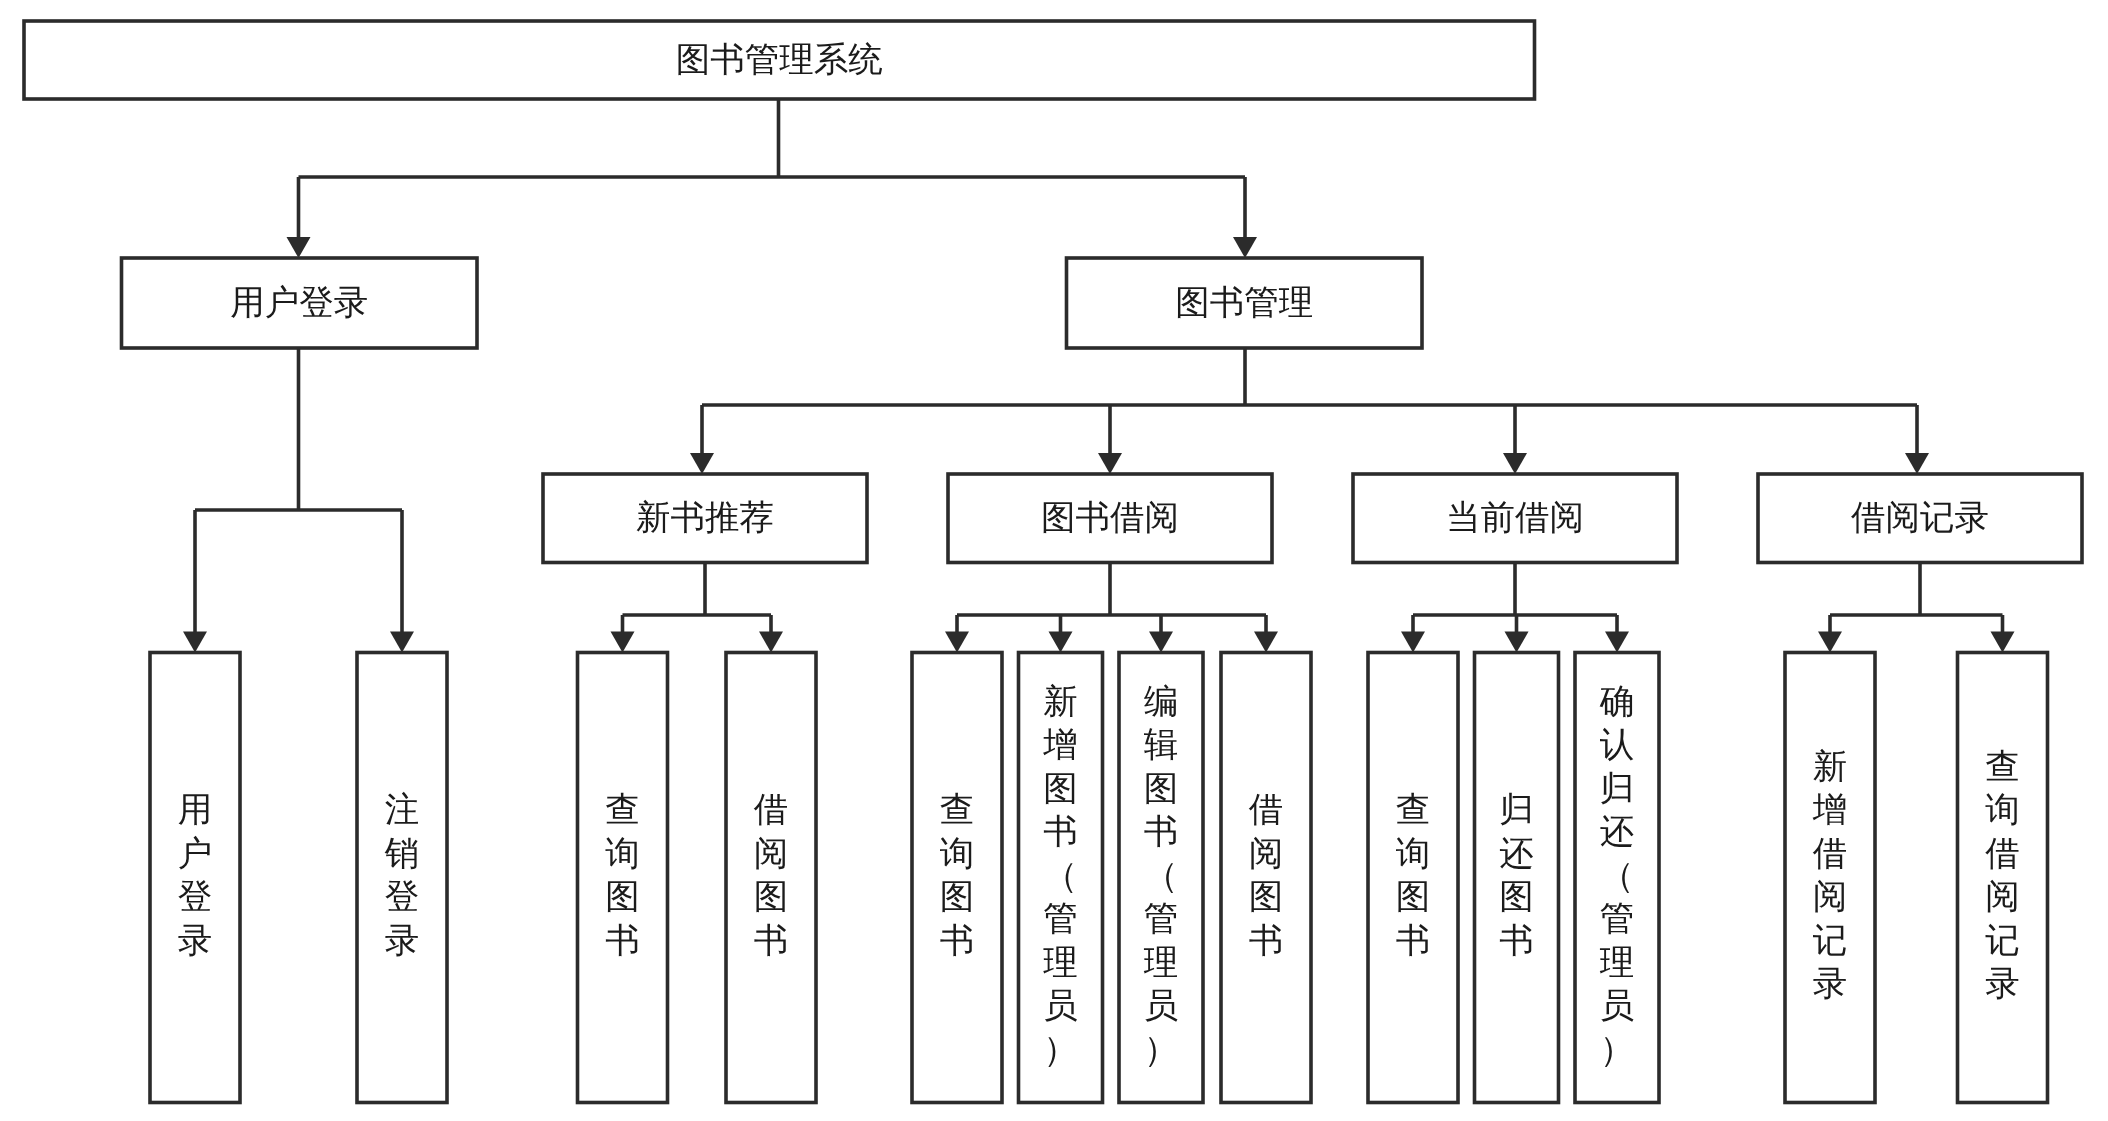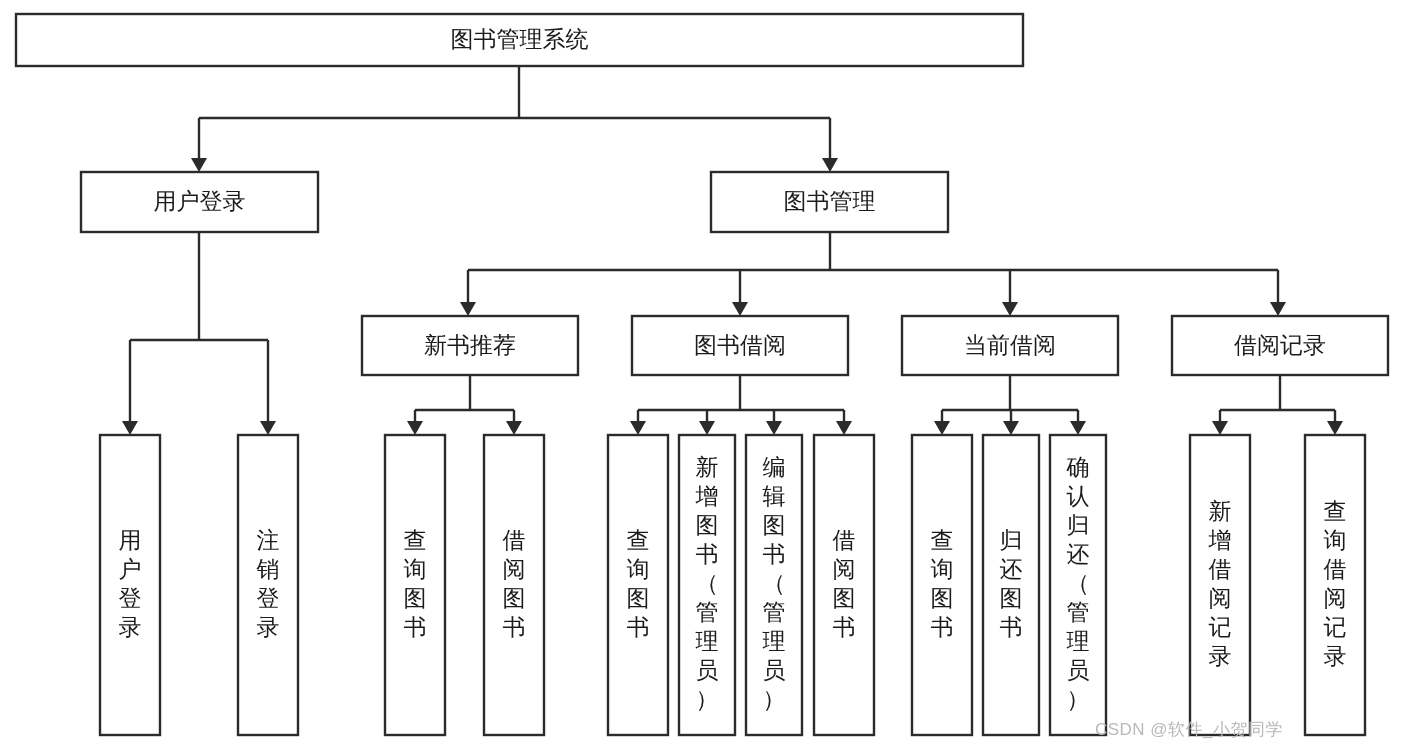--- a/index.html
+++ b/index.html
@@ -205,14 +205,13 @@
         <g>
           <rect x="1190" y="435" width="60" height="300" class="node-box"></rect>
           <text x="1220" class="node-label-v"><tspan x="1220" y="512.5">新</tspan><tspan x="1220" y="541.5">增</tspan><tspan x="1220" y="570.5">借</tspan><tspan x="1220" y="599.5">阅</tspan><tspan x="1220" y="628.5">记</tspan><tspan x="1220" y="657.5">录</tspan></text>
         </g>
         <g>
           <rect x="1305" y="435" width="60" height="300" class="node-box"></rect>
           <text x="1335" class="node-label-v"><tspan x="1335" y="512.5">查</tspan><tspan x="1335" y="541.5">询</tspan><tspan x="1335" y="570.5">借</tspan><tspan x="1335" y="599.5">阅</tspan><tspan x="1335" y="628.5">记</tspan><tspan x="1335" y="657.5">录</tspan></text>
         </g>
       </g>
   </svg>
-  <div class="watermark">CSDN @软件_小贺同学</div>
 </div>
 
 </body></html>

